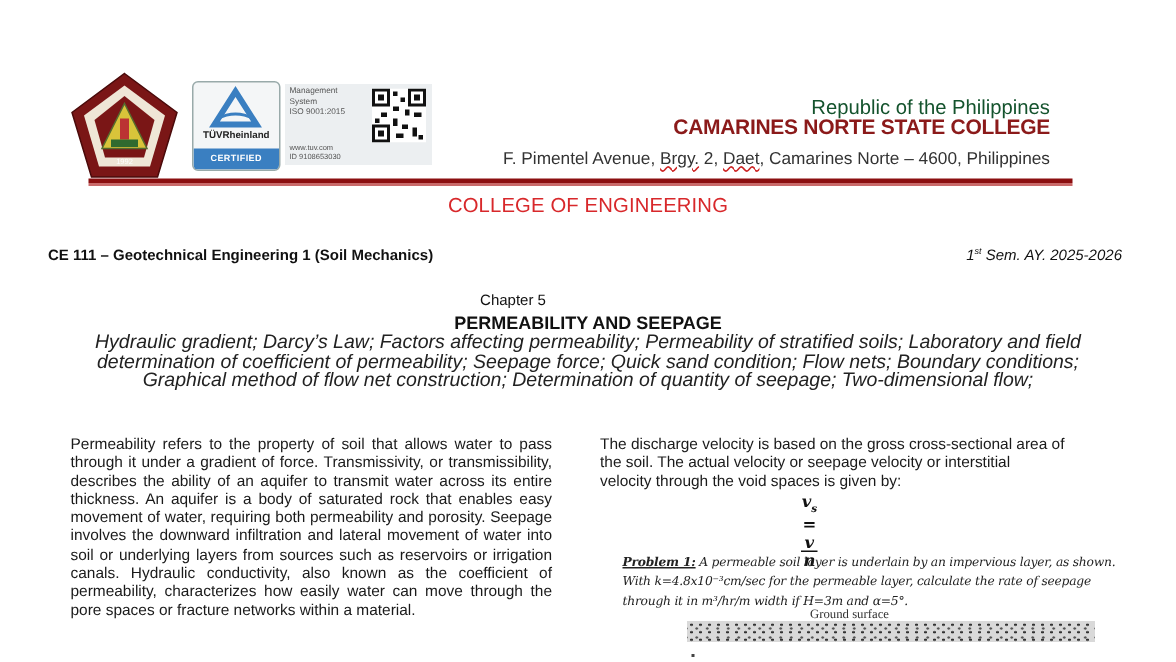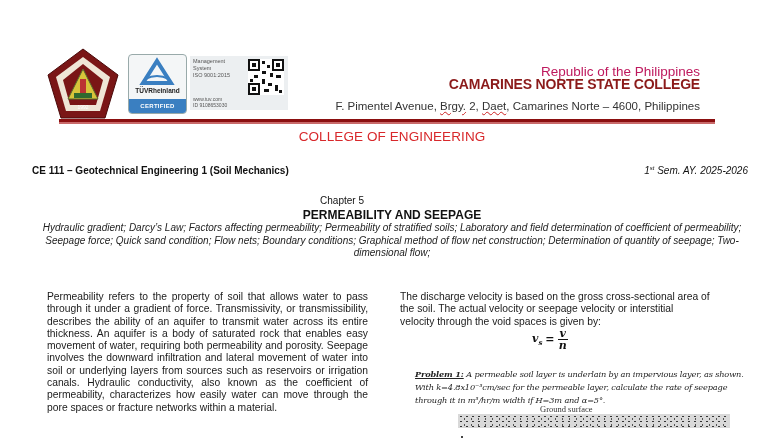--- a/index.html
+++ b/index.html
@@ -9,44 +9,44 @@
     .seal { position: absolute; left: 46px; top: 47px; width: 74px; height: 74px; }
     .tuv { position: absolute; left: 128px; top: 54px; width: 160px; height: 60px; }
     .tuv-badge { position: absolute; left: 0; top: 0; width: 57px; height: 58px; border: 1px solid #9aa; border-radius: 4px; background: #f4f6f7; overflow: hidden; }
     .tuv-badge .tuv-name { position: absolute; left: 0; right: 0; top: 32px; text-align: center; font-size: 6.5px; font-weight: bold; color: #222; }
     .tuv-badge .tuv-cert { position: absolute; left: 0; right: 0; bottom: 0; height: 14px; background: #3a7fc1; color: #fff; font-size: 6px; font-weight: bold; text-align: center; line-height: 14px; letter-spacing: .3px; }
     .tuv-info { position: absolute; left: 62px; top: 2px; width: 98px; height: 54px; background: #eceff1; }
     .tuv-info .l1 { position: absolute; left: 3px; top: 2px; font-size: 5.5px; color: #555; line-height: 7px; width: 50px; }
     .tuv-info .l2 { position: absolute; left: 3px; bottom: 2px; font-size: 5px; color: #555; line-height: 6px; }
     .tuv-qr { position: absolute; left: 58px; top: 3px; width: 36px; height: 36px; }
 
-    .rep { position: absolute; right: 84px; top: 64px; font-size: 13.5px; color: #be185d; text-align: right; }
+    .rep { position: absolute; right: 84px; top: 64px; font-size: 13.5px; color: #14532d; text-align: right; }
     .college { position: absolute; right: 84px; top: 76px; font-size: 14px; font-weight: bold; color: #8b1a1a; text-align: right; letter-spacing: -0.2px; }
     .address { position: absolute; right: 84px; top: 100px; font-size: 11.5px; color: #333; text-align: right; white-space: nowrap; }
     .address .sq { text-decoration: underline wavy #c22; text-decoration-thickness: 1px; }
 
     .redbar { position: absolute; left: 59px; top: 119px; width: 656px; height: 3px; background: #8b0f10; }
     .redbar2 { position: absolute; left: 59px; top: 122px; width: 656px; height: 2px; background: #c96a6a; }
 
     .coe { position: absolute; left: 0; width: 784px; top: 129px; text-align: center; font-size: 13.5px; color: #d8282b; letter-spacing: 0.1px; }
 
     
     .course { position: absolute; left: 32px; top: 165px; font-size: 10px; font-weight: bold; color: #111; }
     .sem { position: absolute; right: 36px; top: 165px; font-size: 10px; font-style: italic; color: #111; }
     .sem sup { font-size: 6px; }
 
     
     .chapter { position: absolute; left: 0; width: 684px; top: 195px; text-align: center; font-size: 10px; }
     .chap-title { position: absolute; left: 0; width: 784px; top: 208px; text-align: center; font-size: 12px; font-weight: bold; }
-    .topics { position: absolute; left: 40px; width: 704px; top: 222px; text-align: center; font-size: 10px; font-style: italic; line-height: 12.5px; color: #222; }
+    .topics { position: absolute; left: 40px; width: 704px; top: 222px; text-align: center; font-size: 13px; font-style: italic; line-height: 12.5px; color: #222; }
 
     
     .col-left { position: absolute; left: 47px; top: 291px; width: 321px; font-size: 10.3px; line-height: 12.3px; text-align: justify; color: #1a1a1a; }
     .col-right { position: absolute; left: 400px; top: 291px; width: 310px; font-size: 10.3px; line-height: 12.3px; color: #1a1a1a; }
-    .formula { position: absolute; left: 532px; top: 328px; font-family: "DejaVu Serif", serif; font-style: italic; font-weight: bold; font-size: 11px; display: flex; align-items: center; }
+    .formula { position: absolute; left: 532px; top: 328px; font-family: "DejaVu Serif", serif; font-style: italic; font-weight: bold; font-size: 11px; display: flex; align-items: center; flex-direction: column; }
     .formula .lhs sub { font-size: 7px; }
     .formula .eq { margin: 0 3px; font-style: normal; }
     .frac { display: inline-flex; flex-direction: column; align-items: center; }
     .frac .num { border-bottom: 1px solid #111; padding: 0 2px; line-height: 11px; }
     .frac .den { line-height: 11px; }
 
     .problem { position: absolute; left: 415px; top: 368px; width: 330px; font-family: "DejaVu Serif", serif; font-style: italic; font-size: 8.2px; line-height: 13px; color: #222; letter-spacing: -0.15px; }
     .problem .plabel { font-weight: bold; text-decoration: underline; color: #222; text-align: center; }
     .ground-label { position: absolute; left: 540px; top: 404px; font-family: "Liberation Serif", serif; font-size: 8.5px; color: #333; }
     .ground-strip { position: absolute; left: 458px; top: 414px; width: 272px; height: 14px;

